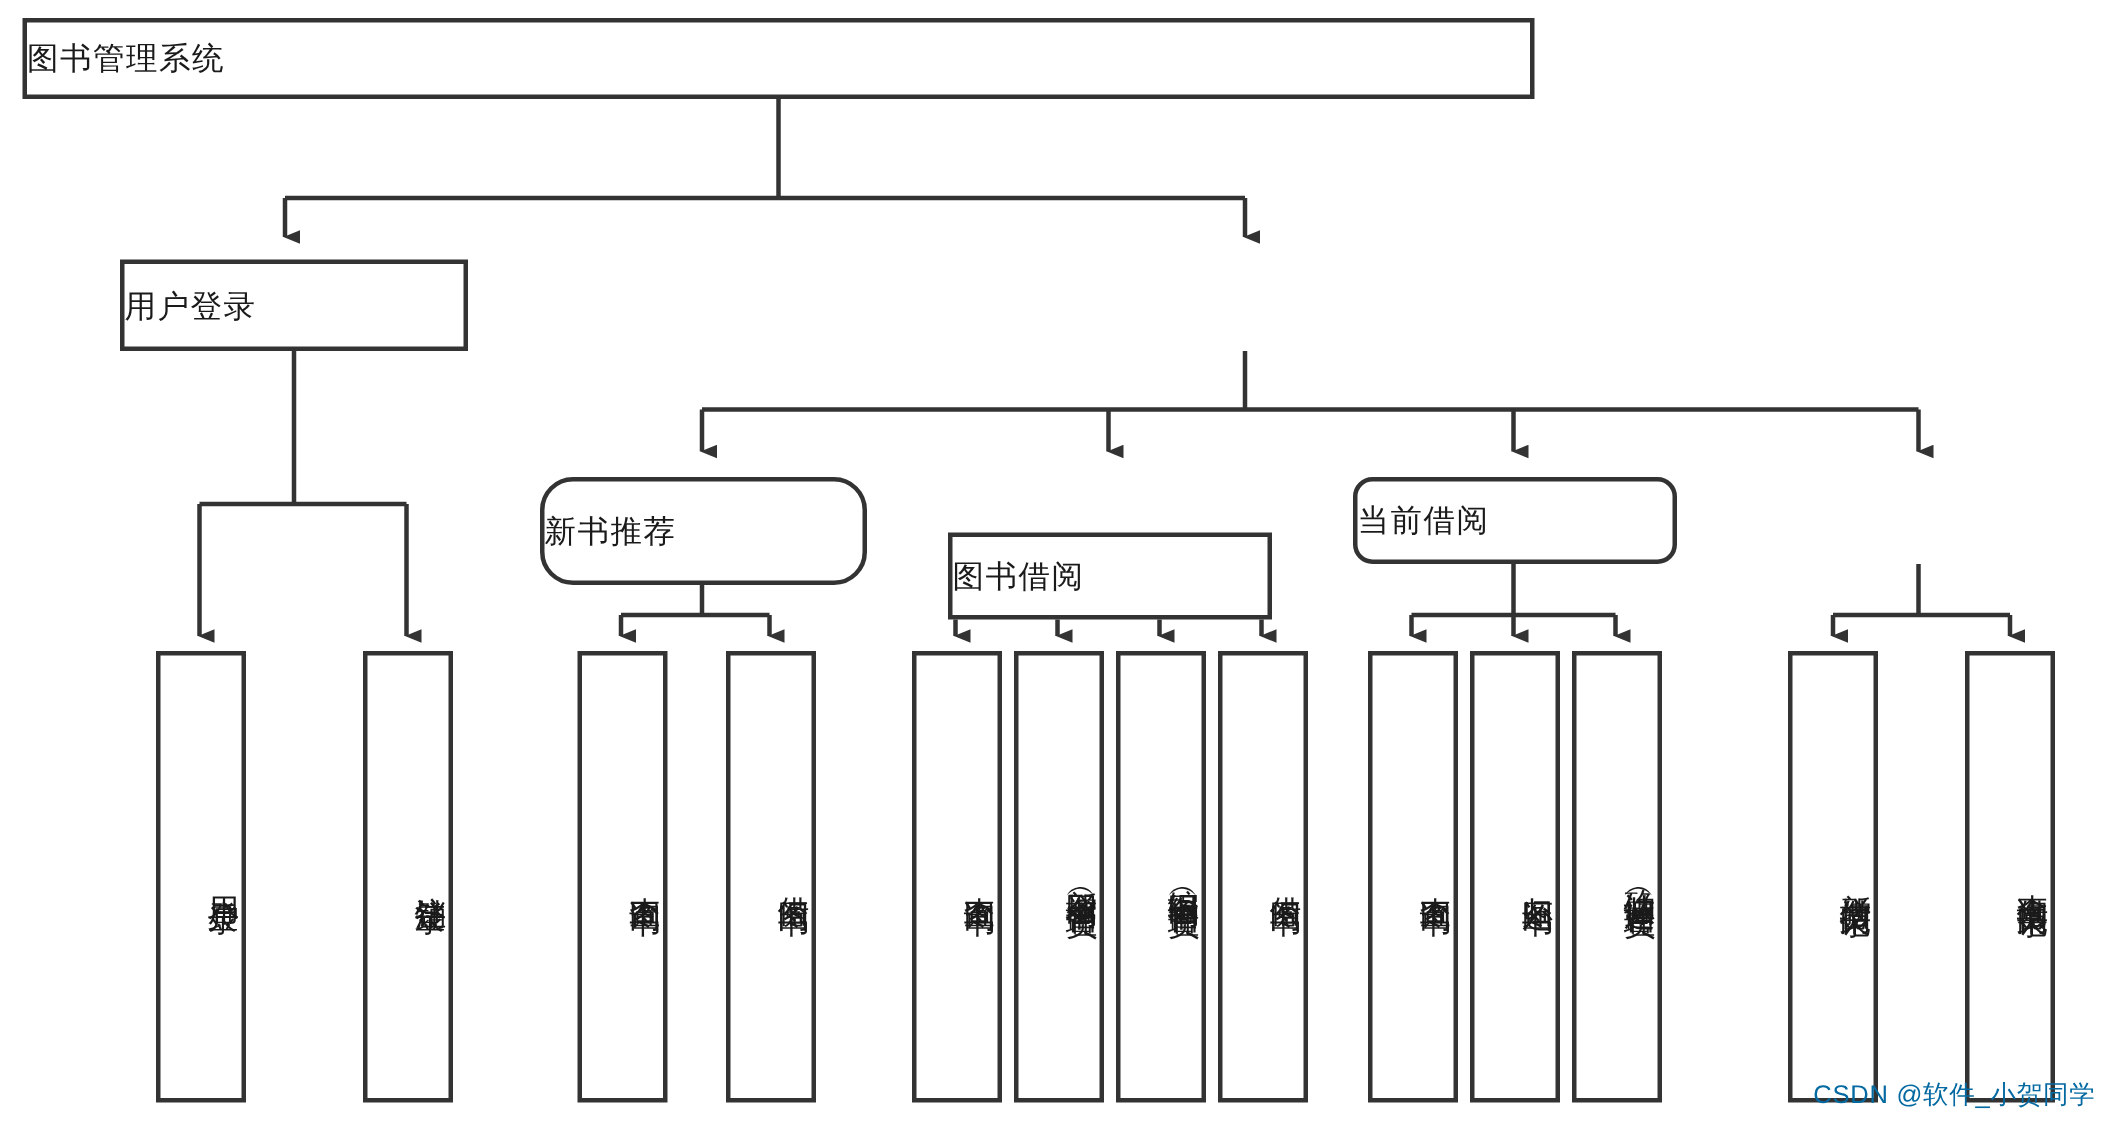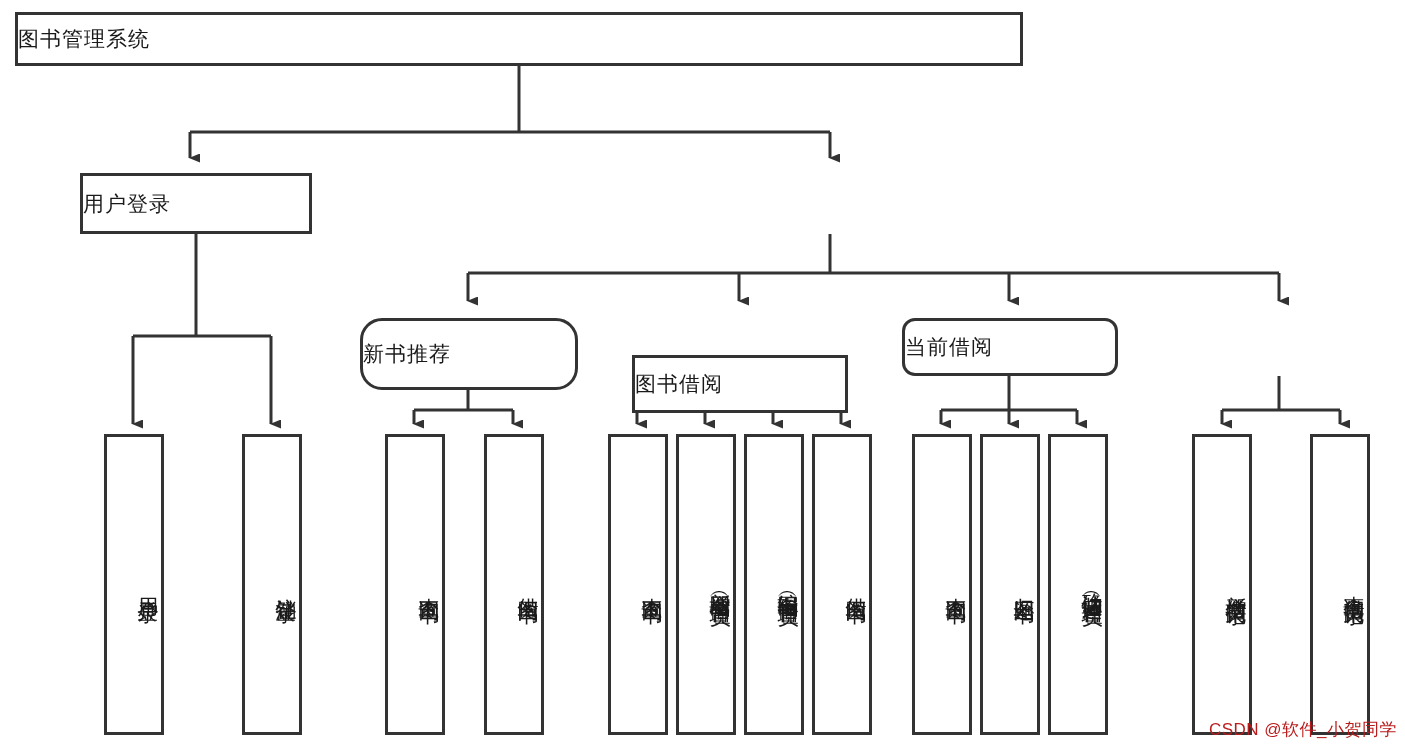--- a/index.html
+++ b/index.html
@@ -8,21 +8,21 @@
   #stage{position:absolute;left:0;top:0;width:1405px;height:747px;}
   svg.lines{position:absolute;left:0;top:0;width:1405px;height:747px;pointer-events:none;}
   .node{position:absolute;box-sizing:border-box;background:#ffffff;
         border:3px solid #333333;display:flex;align-items:center;justify-content:flex-start;
         color:#1a1a1a;}
   .node.h{font-size:21px;letter-spacing:1px;}
   .node.leaf{writing-mode:vertical-rl;text-orientation:upright;
              border-width:3px;font-size:21px;line-height:1.22;
              padding:10px 0;letter-spacing:2px;align-items:flex-start;justify-content:center;}
   .node.leaf .vt{display:block;white-space:pre;}
-  .watermark{position:absolute;right:8px;bottom:6px;font-size:17px;color:#b91c1c;
+  .watermark{position:absolute;right:8px;bottom:6px;font-size:17px;color:#0369a1;
              letter-spacing:.5px;white-space:nowrap;}
 </style>
 </head>
 <body>
 
 <div id="stage">
 
   <svg class="lines" viewBox="0 0 1405 747" xmlns="http://www.w3.org/2000/svg">
     <defs>
       <marker id="ah" markerWidth="10" markerHeight="11" refX="4.5" refY="10" orient="auto" markerUnits="userSpaceOnUse">

